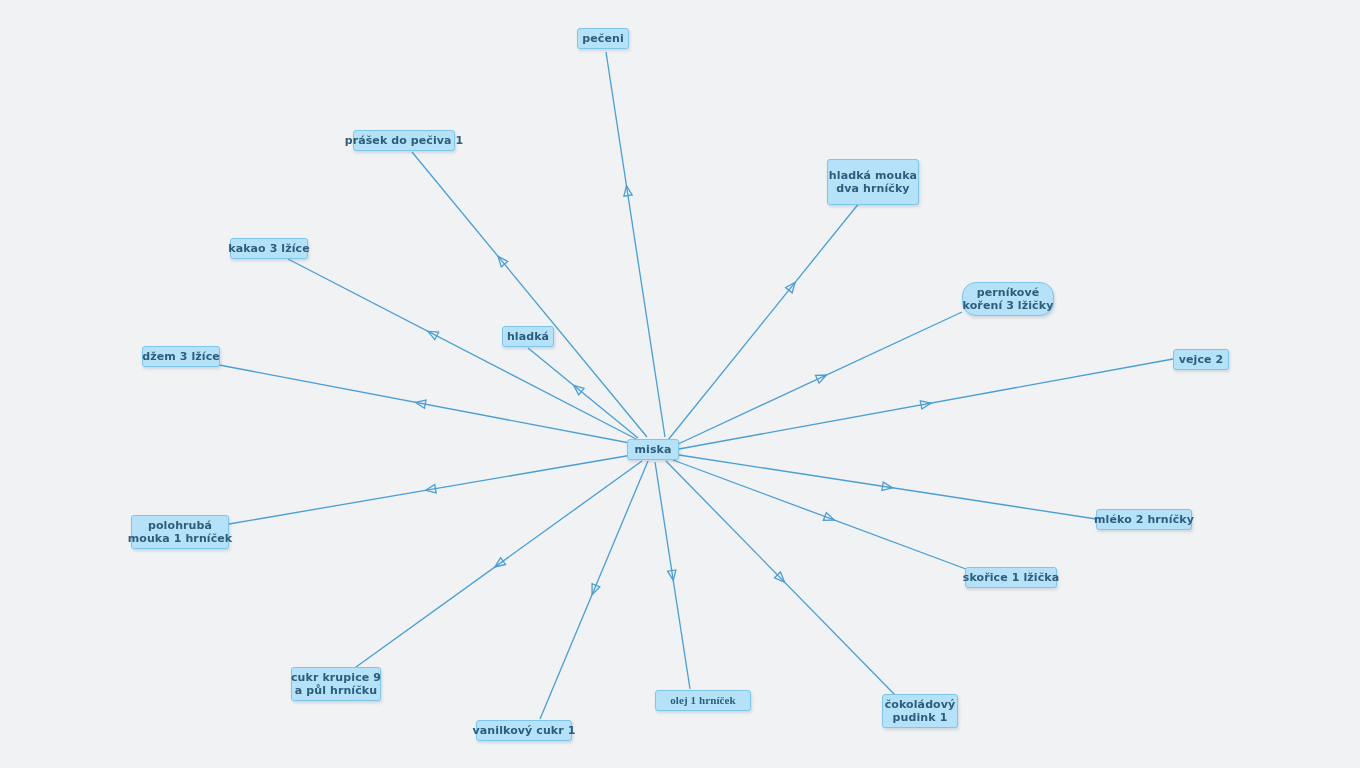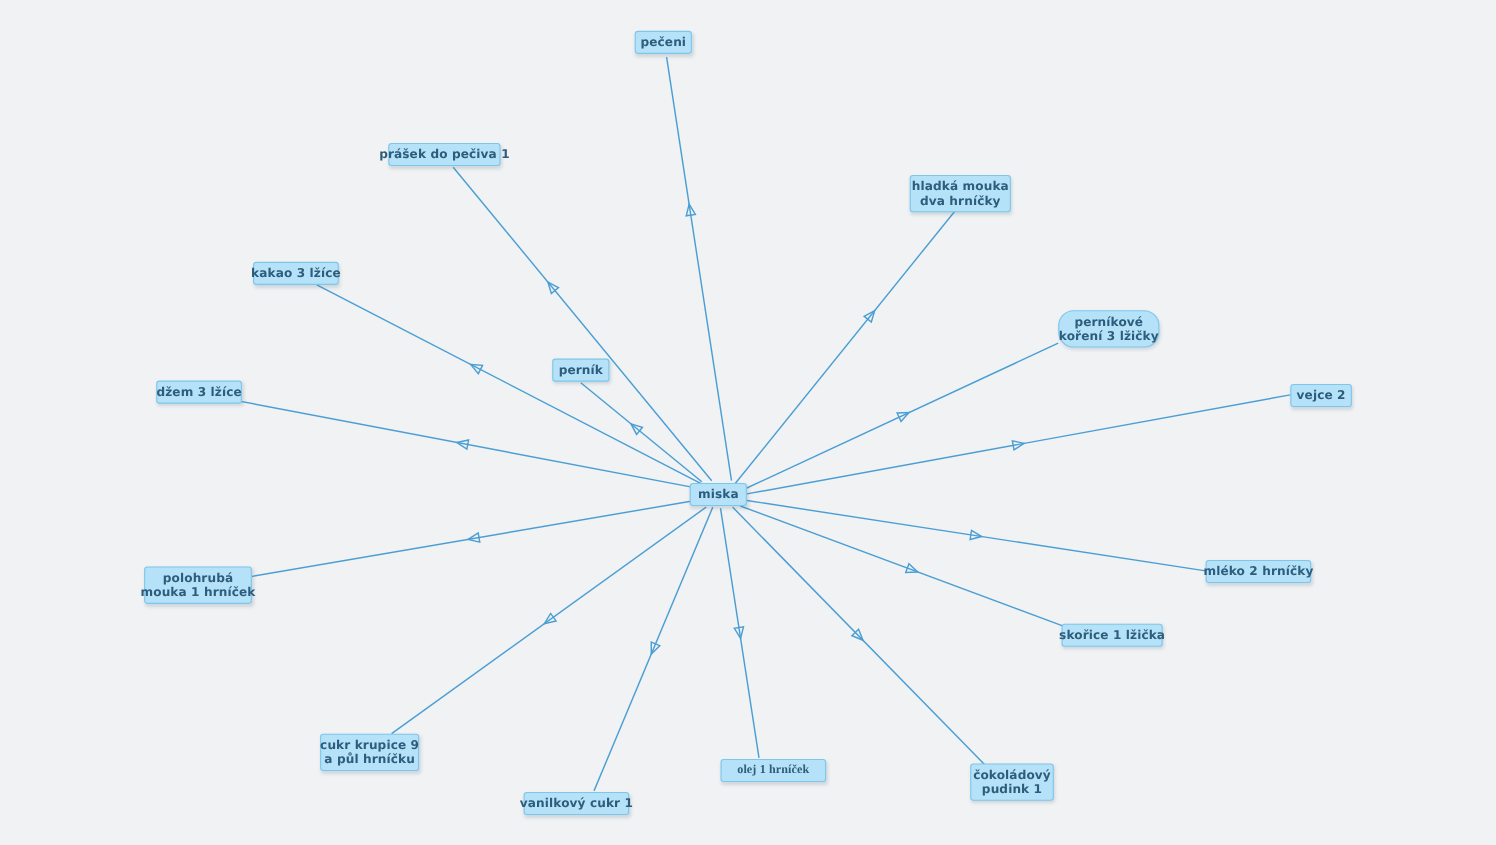--- a/index.html
+++ b/index.html
@@ -115,26 +115,26 @@
         <polygon points="592.07,594.61 592.06,583.77 599.80,587.01" fill="none" stroke="#4a9ed4" stroke-width="1.3" stroke-linejoin="miter"></polygon>
       </g>
       <g>
         <line x1="638" y1="438" x2="528" y2="348" stroke="#4a9ed4" stroke-width="1.3"></line>
         <polygon points="573.63,385.33 584.03,388.42 578.71,394.92" fill="none" stroke="#4a9ed4" stroke-width="1.3" stroke-linejoin="miter"></polygon>
       </g>
     </svg>
   <div id="node-layer">
       <div class="node" style="left: 577px; top: 27.5px; width: 52px; height: 21px;"><span>pečeni</span></div>
       <div class="node" style="left: 353px; top: 129.5px; width: 102px; height: 21px;"><span>prášek do pečiva 1</span></div>
-      <div class="node" style="left: 827px; top: 159px; width: 92px; height: 34px;"><span>hladká mouka
+      <div class="node" style="left: 827px; top: 159px; width: 92px; height: 46px;"><span>hladká mouka
 dva hrníčky</span></div>
       <div class="node" style="left: 230px; top: 237.5px; width: 78px; height: 21px; text-align: right;"><span>kakao 3 lžíce</span></div>
       <div class="node" style="left: 962px; top: 282px; width: 92px; height: 34px; border-radius: 14px;"><span>perníkové
 koření 3 lžičky</span></div>
-      <div class="node" style="left: 502px; top: 325.5px; width: 52px; height: 21px;"><span>perník</span></div>
+      <div class="node" style="left: 502px; top: 325.5px; width: 52px; height: 21px;"><span>hladká</span></div>
       <div class="node" style="left: 142px; top: 345.5px; width: 78px; height: 21px;"><span>džem 3 lžíce</span></div>
       <div class="node" style="left: 1173px; top: 348.5px; width: 56px; height: 21px;"><span>vejce 2</span></div>
       <div class="node" style="left: 627px; top: 438.5px; width: 52px; height: 21px;"><span>miska</span></div>
       <div class="node" style="left: 1096px; top: 508.5px; width: 96px; height: 21px;"><span>mléko 2 hrníčky</span></div>
       <div class="node" style="left: 131px; top: 515px; width: 98px; height: 34px;"><span>polohrubá
 mouka 1 hrníček</span></div>
       <div class="node" style="left: 965px; top: 566.5px; width: 92px; height: 21px;"><span>skořice 1 lžička</span></div>
       <div class="node" style="left: 291px; top: 667px; width: 90px; height: 34px;"><span>cukr krupice 9
 a půl hrníčku</span></div>
       <div class="node" style="left: 882px; top: 694px; width: 76px; height: 34px;"><span>čokoládový

